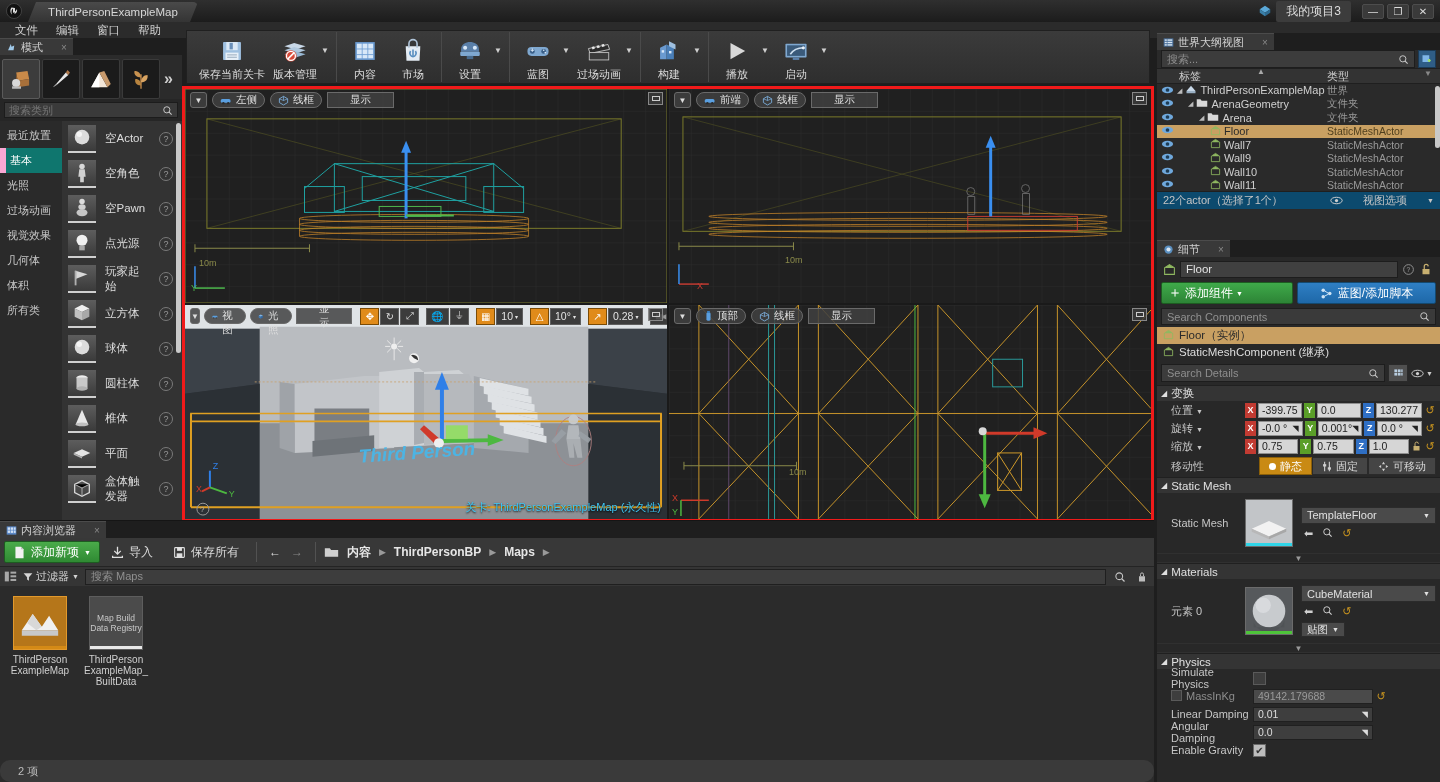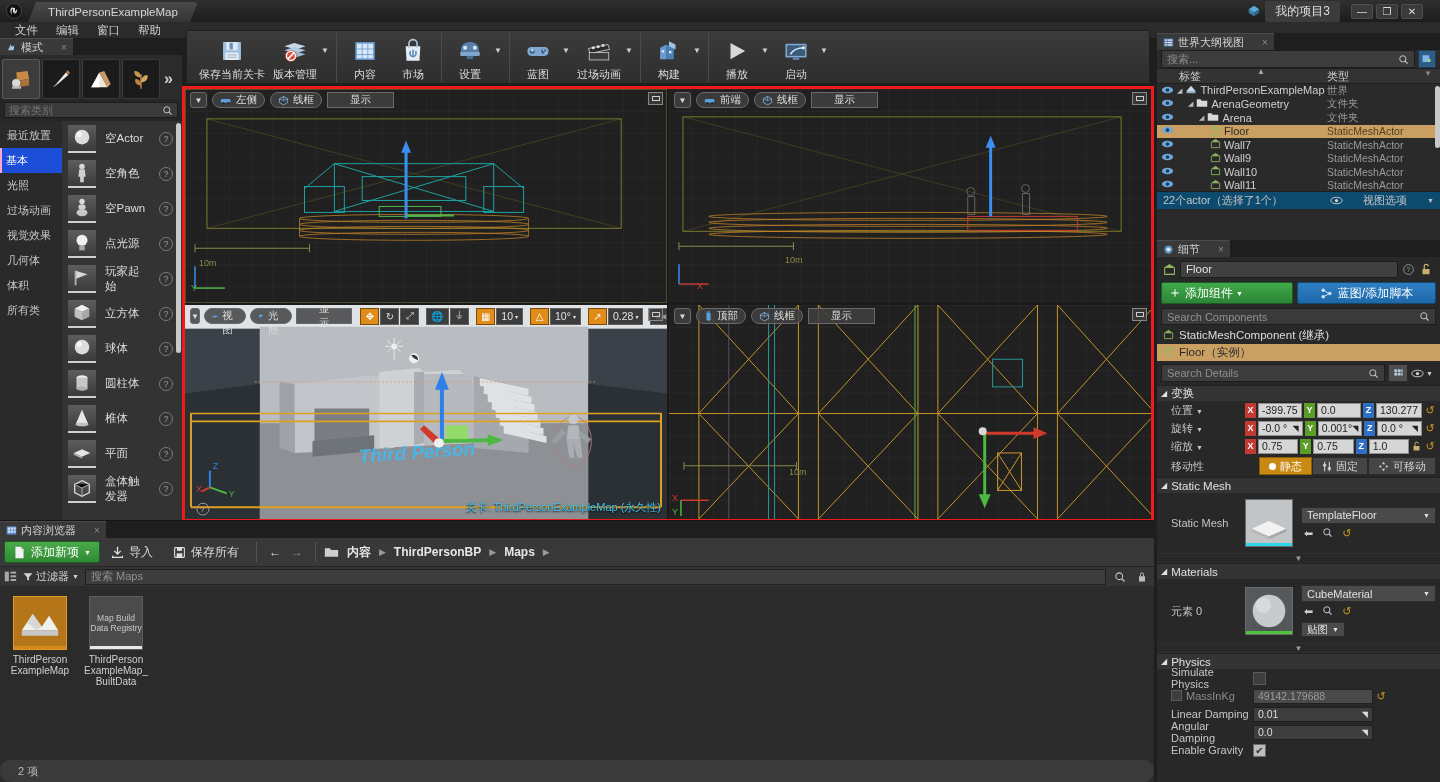--- a/index.html
+++ b/index.html
@@ -10,21 +10,21 @@
 
   
   .titlebar { position:absolute; left:0; top:0; width:1440px; height:22px;
     background:linear-gradient(180deg,#2f2f2f 0%,#1c1c1c 100%); display:flex; align-items:flex-end; }
   .ue-logo { width:28px; height:22px; display:flex; align-items:center; justify-content:center; }
   .ue-logo svg { width:16px; height:16px; }
   .tab-title { height:20px; min-width:170px; background:linear-gradient(180deg,#4a4a4a,#343434);
     border-top-left-radius:5px; border-top-right-radius:5px; display:flex; align-items:center;
     justify-content:center; color:#d8d8d8; font-size:11.5px; padding:0 18px;
     clip-path:polygon(8px 0,100% 0,calc(100% - 8px) 100%,0 100%); }
-  .tb-right { margin-left:auto; display:flex; align-items:center; height:22px; padding-right:17px; }
+  .tb-right { margin-left:auto; display:flex; align-items:center; height:22px; padding-right:6px; }
   .proj-icon { width:22px; height:18px; display:flex; align-items:center; justify-content:center;}
   .proj-name { background:#3c3c3c; color:#ddd; font-size:12px; padding:2px 10px; border-radius:2px; margin-right:8px;}
   .wbtn { width:22px; height:15px; background:#3a3a3a; margin-left:3px; border:1px solid #4d4d4d;
     color:#ddd; font-size:10px; display:flex; align-items:center; justify-content:center; border-radius:2px;}
 
   
   .menubar { position:absolute; left:0; top:22px; width:1440px; height:16px;
     background:#2b2b2b; display:flex; align-items:center; padding-left:6px; }
   .menu-item { padding:0 9px; font-size:11.5px; color:#cfcfcf; line-height:16px; }
 
@@ -39,21 +39,21 @@
     display:flex; align-items:center; justify-content:center; border-radius:2px;}
   .mode-btn.sel { background:#3c3c3c; border-color:#5a5a5a; }
   .chev { color:#cfcfcf; font-size:16px; margin-left:2px; font-weight:bold;}
   .search-row { margin:3px 4px; height:16px; background:#3a3a3a; border:1px solid #1c1c1c;
     display:flex; align-items:center; padding:0 4px; }
   .search-row input { flex:1; background:transparent; border:0; outline:0; color:#b6b6b6; font-size:11px;
     font-family:inherit;}
   .modes-body { display:flex; height:400px; }
   .cat-list { width:62px; background:#2a2a2a; padding-top:2px; }
   .cat { height:25px; display:flex; align-items:center; padding-left:7px; font-size:11px; color:#c6c6c6; }
-  .cat.sel { background:#1d4ed8; border-left:2px solid #f9a8d4; padding-left:4px; color:#fff;}
+  .cat.sel { background:#0f766e; border-left:6px solid #f9a8d4; padding-left:4px; color:#fff;}
   .place-list { flex:1; background:#333; overflow:hidden; position:relative; }
   .place-item { height:35px; display:flex; align-items:center; padding-left:6px; gap:9px; }
   .pi-thumb { width:28px; height:28px; background:linear-gradient(180deg,#5d5d5d,#3a3a3a);
     border-bottom:2px solid #cfcfcf; display:flex;align-items:center;justify-content:center;}
   .pi-label { flex:1; font-size:11.5px; color:#dcdcdc; }
   .pi-help { width:14px; height:14px; border-radius:50%; border:1px solid #7a7a7a; color:#9a9a9a;
     font-size:9px; display:flex; align-items:center; justify-content:center; margin-right:9px;}
   .pl-scroll { position:absolute; right:1px; top:2px; width:5px; height:230px; background:#c9c9c9; border-radius:3px;}
 
   
@@ -1235,33 +1235,33 @@
         </div>
       </div>
       <div class="comp-search">
         <span>Search Components</span>
         <svg width="11" height="11" viewBox="0 0 16 16">
             <circle cx="7" cy="7" r="4.5" stroke="#c9c9c9" fill="none" stroke-width="1.4"></circle>
             <line x1="10.3" y1="10.3" x2="14" y2="14" stroke="#c9c9c9" stroke-width="1.6"></line>
           </svg>
       </div>
       <div id="comp-list" style="margin-top:2px;">
+          <div class="comp-row sel">
+            <span><svg width="11" height="11" viewBox="0 0 16 16">
+                <path d="M8 2 L14 6 L14 14 L2 14 L2 6 Z" fill="none" stroke="#8fb860" stroke-width="1.2"></path>
+                <path d="M2 6 L8 2 L14 6 Z" fill="#8fb860"></path>
+              </svg></span>
+            <span>Floor（实例）</span>
+          </div>
           <div class="comp-row">
             <span><svg width="11" height="11" viewBox="0 0 16 16">
                 <path d="M8 2 L14 6 L14 14 L2 14 L2 6 Z" fill="none" stroke="#8fb860" stroke-width="1.2"></path>
                 <path d="M2 6 L8 2 L14 6 Z" fill="#8fb860"></path>
               </svg></span>
             <span>StaticMeshComponent (继承)</span>
-          </div>
-          <div class="comp-row sel">
-            <span><svg width="11" height="11" viewBox="0 0 16 16">
-                <path d="M8 2 L14 6 L14 14 L2 14 L2 6 Z" fill="none" stroke="#8fb860" stroke-width="1.2"></path>
-                <path d="M2 6 L8 2 L14 6 Z" fill="#8fb860"></path>
-              </svg></span>
-            <span>Floor（实例）</span>
           </div>
         </div>
       <div class="det-search">
         <div class="ol-inp">
           <span>Search Details</span>
           <svg width="11" height="11" viewBox="0 0 16 16">
               <circle cx="7" cy="7" r="4.5" stroke="#c9c9c9" fill="none" stroke-width="1.4"></circle>
               <line x1="10.3" y1="10.3" x2="14" y2="14" stroke="#c9c9c9" stroke-width="1.6"></line>
             </svg>
         </div>

